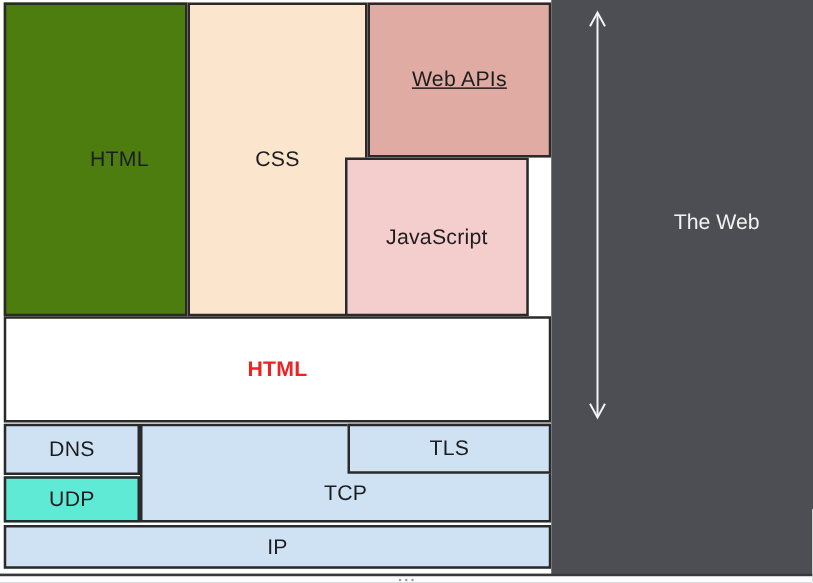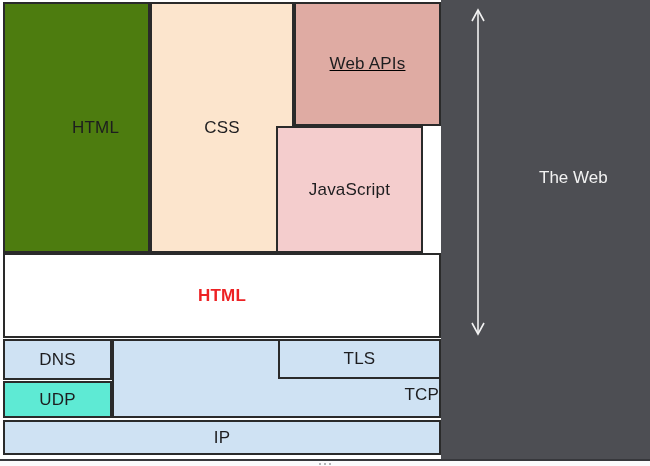--- a/index.html
+++ b/index.html
@@ -37,21 +37,21 @@
     white-space: nowrap;
   }
   
   .b-html       { left: 3px;   top: 2px;   width: 147px; height: 251px; }
   .b-css        { left: 150px; top: 2px;   width: 144px; height: 251px; }
   .b-webapis    { left: 294px; top: 2px;   width: 147px; height: 124px; }
   .b-javascript { left: 276px; top: 126px; width: 147px; height: 127px; }
   .b-http       { left: 3px;   top: 253px; width: 438px; height: 85px;  }
   .b-dns        { left: 3px;   top: 339px; width: 109px; height: 41px;  }
   .b-udp        { left: 3px;   top: 381px; width: 109px; height: 37px;  }
-  .b-tcp        { left: 112px; top: 339px; width: 329px; height: 79px;  z-index: 1; justify-content: flex-end; }
+  .b-tcp        { left: 112px; top: 339px; width: 329px; height: 79px;  z-index: 1; }
   .b-tls        { left: 278px; top: 339px; width: 163px; height: 40px;  z-index: 2; }
   .b-ip         { left: 3px;   top: 420px; width: 438px; height: 35px; text-align: center;  }
   .b-tcp { padding-top: 32px; }       
   .b-http .lbl { color: #ed2224; font-weight: bold; }
 
   .arrow-wrap {
     position: absolute;
     left: 470px; top: 4px;
     width: 16px; height: 336px;
   }

